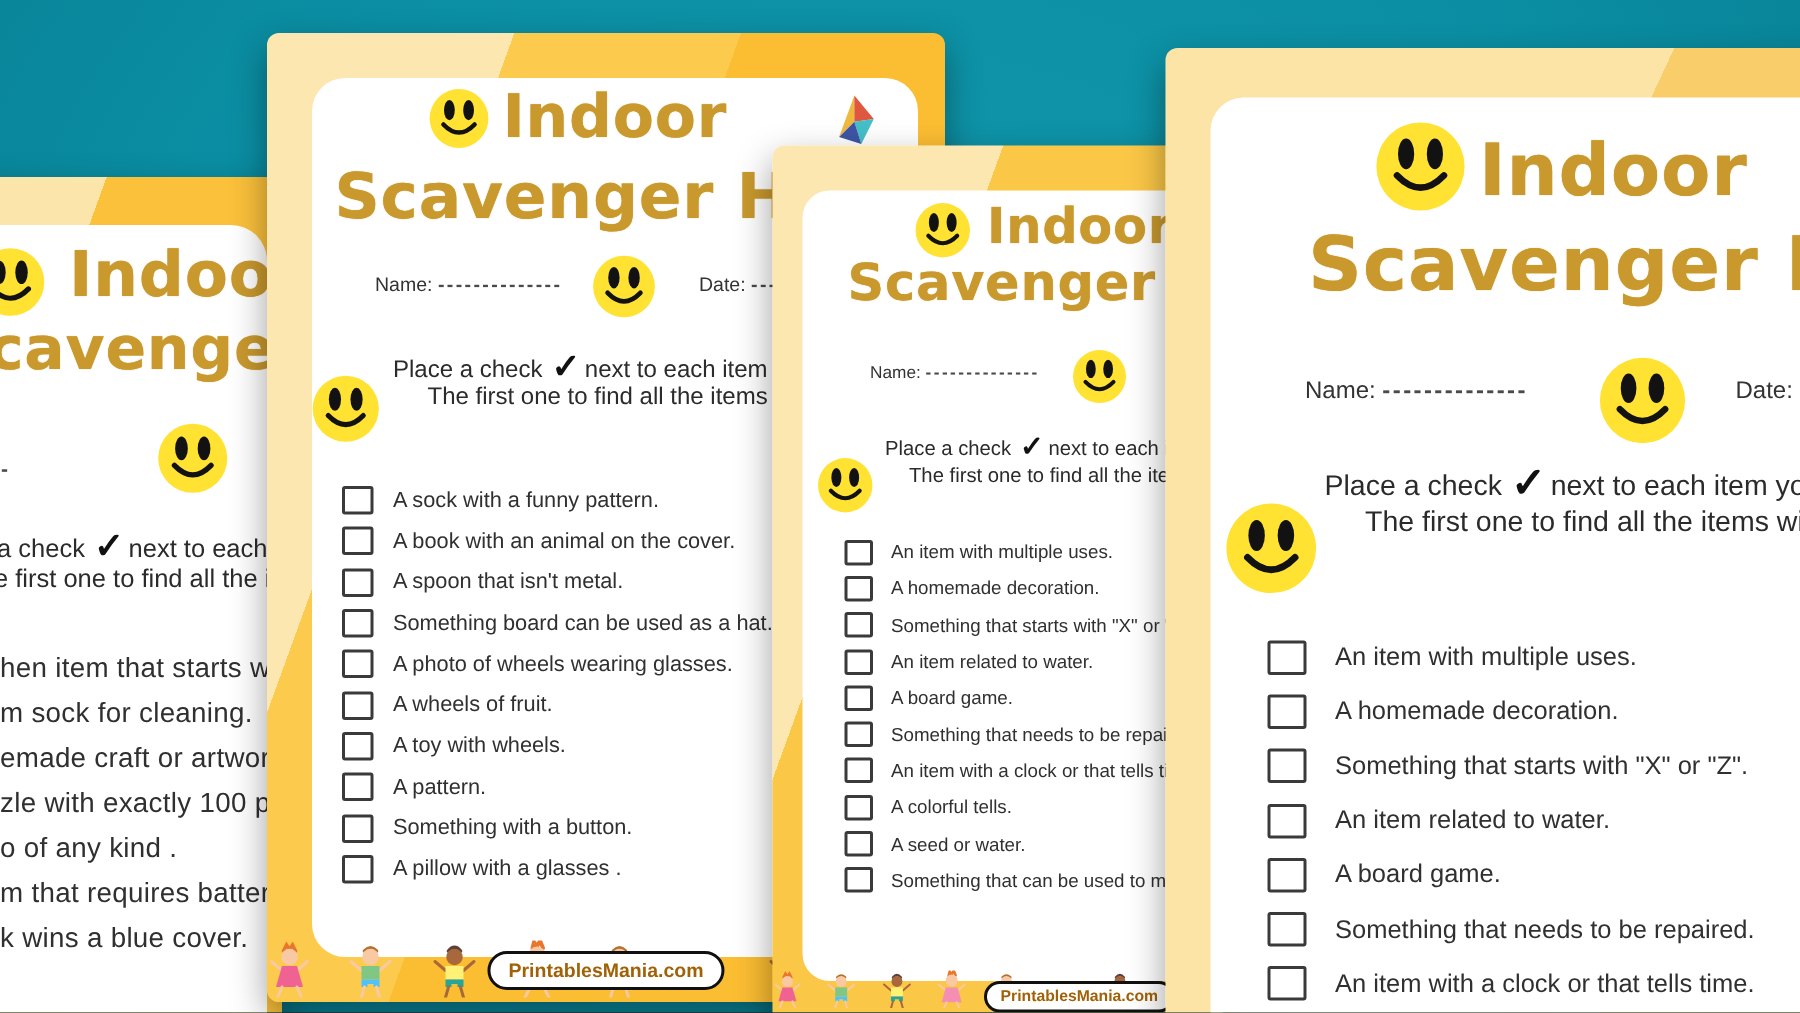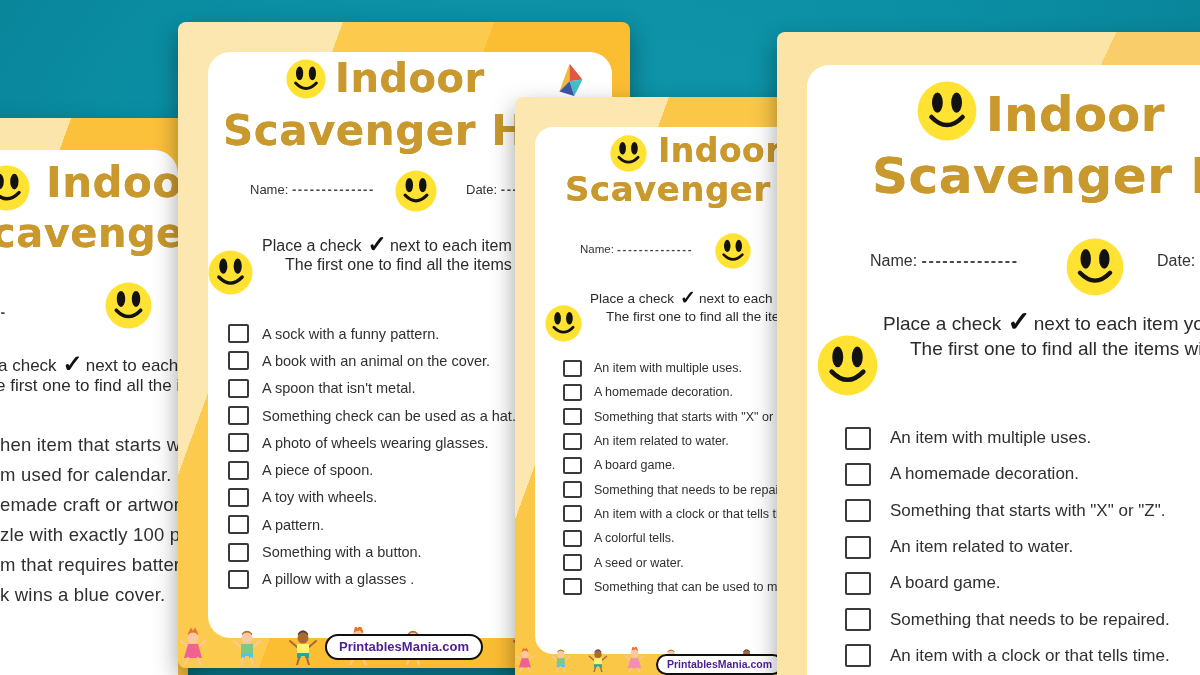--- a/index.html
+++ b/index.html
@@ -14,21 +14,21 @@
   .meta{color:#333;font-weight:400;}
   .dashes{font-weight:700;letter-spacing:1.6px;color:#4a4a4a;}
   .instr{color:#2b2b2b;}
   .check{font-weight:700;color:#111;display:inline-block;transform:translateY(1px);margin:0 3px 0 6px;}
   .row{display:flex;align-items:center;}
   .cb{flex:0 0 auto;background:#fff;border:2.2px solid #3a3a3a;border-radius:2px;}
   .item-text{color:#303030;}
   .smiley{position:absolute;}
   .smiley svg{display:block;width:100%;height:100%;}
   .pill{position:absolute;background:#fff;border:2.5px solid #101010;border-radius:999px;
-    font-weight:700;color:#4c1d95;z-index:5;}
+    font-weight:700;color:#a16207;z-index:5;}
   .kids{position:absolute;left:0;z-index:3;}
   
   .p1{left:-292px;top:118px;width:480px;height:600px;z-index:1;
     background:linear-gradient(110deg,#FCE5AB 0 52%,#FBC13B 52% 100%);}
   .p1 .card{left:30px;right:10px;top:32px;bottom:0;border-radius:24px 24px 0 0;}
   .p1 .title1{left:338px;top:40px;font-size:42px;}
   .p1 .title2{left:284px;top:92px;font-size:40px;}
   .p1 .dash1{left:230px;top:186px;font-size:14px;}
   .p1 .instr{font-size:17px;}
   .p1 .i1{left:290px;top:231px;} .p1 .i2{left:288px;top:258px;}
@@ -105,23 +105,24 @@
     <circle cx="50" cy="50" r="49" fill="#FFE232"></circle>
     <ellipse cx="34" cy="36" rx="9" ry="17" fill="#121212"></ellipse>
     <ellipse cx="66" cy="36" rx="9" ry="17" fill="#121212"></ellipse>
     <path d="M24 60 Q50 87 76 60" stroke="#121212" stroke-width="7.5" fill="none" stroke-linecap="round"></path>
   </svg>
 </span>
     <div class="abs instr i1"><span>a check</span><span class="check">✓</span><span>next to each item</span></div>
     <div class="abs instr i2">e first one to find all the it</div>
     <div class="abs list">
         <div class="prow">hen item that starts with "S"</div>
-        <div class="prow">m used for calendar.</div>
+        <div class="prow">m sock for cleaning.</div>
         <div class="prow">emade craft or artwork.</div>
         <div class="prow">zle with exactly 100 pieces.</div>
+        <div class="prow">o of any kind .</div>
         <div class="prow">m that requires batteries.</div>
         <div class="prow">k wins a blue cover.</div>
       </div>
   </div>
 
   <div class="page p2">
     <div class="card"></div>
     <span class="smiley js-smiley" style="left:108px;top:37px;width:40px;height:40px;">
   <svg viewBox="0 0 100 100">
     <circle cx="50" cy="50" r="49" fill="#FFE232"></circle>
@@ -166,29 +167,29 @@
         <div class="row">
           <span class="cb"></span>
           <span class="item-text">A book with an animal on the cover.</span>
         </div>
         <div class="row">
           <span class="cb"></span>
           <span class="item-text">A spoon that isn't metal.</span>
         </div>
         <div class="row">
           <span class="cb"></span>
-          <span class="item-text">Something check can be used as a hat.</span>
+          <span class="item-text">Something board can be used as a hat.</span>
         </div>
         <div class="row">
           <span class="cb"></span>
           <span class="item-text">A photo of wheels wearing glasses.</span>
         </div>
         <div class="row">
           <span class="cb"></span>
-          <span class="item-text">A piece of spoon.</span>
+          <span class="item-text">A wheels of fruit.</span>
         </div>
         <div class="row">
           <span class="cb"></span>
           <span class="item-text">A toy with wheels.</span>
         </div>
         <div class="row">
           <span class="cb"></span>
           <span class="item-text">A pattern.</span>
         </div>
         <div class="row">

